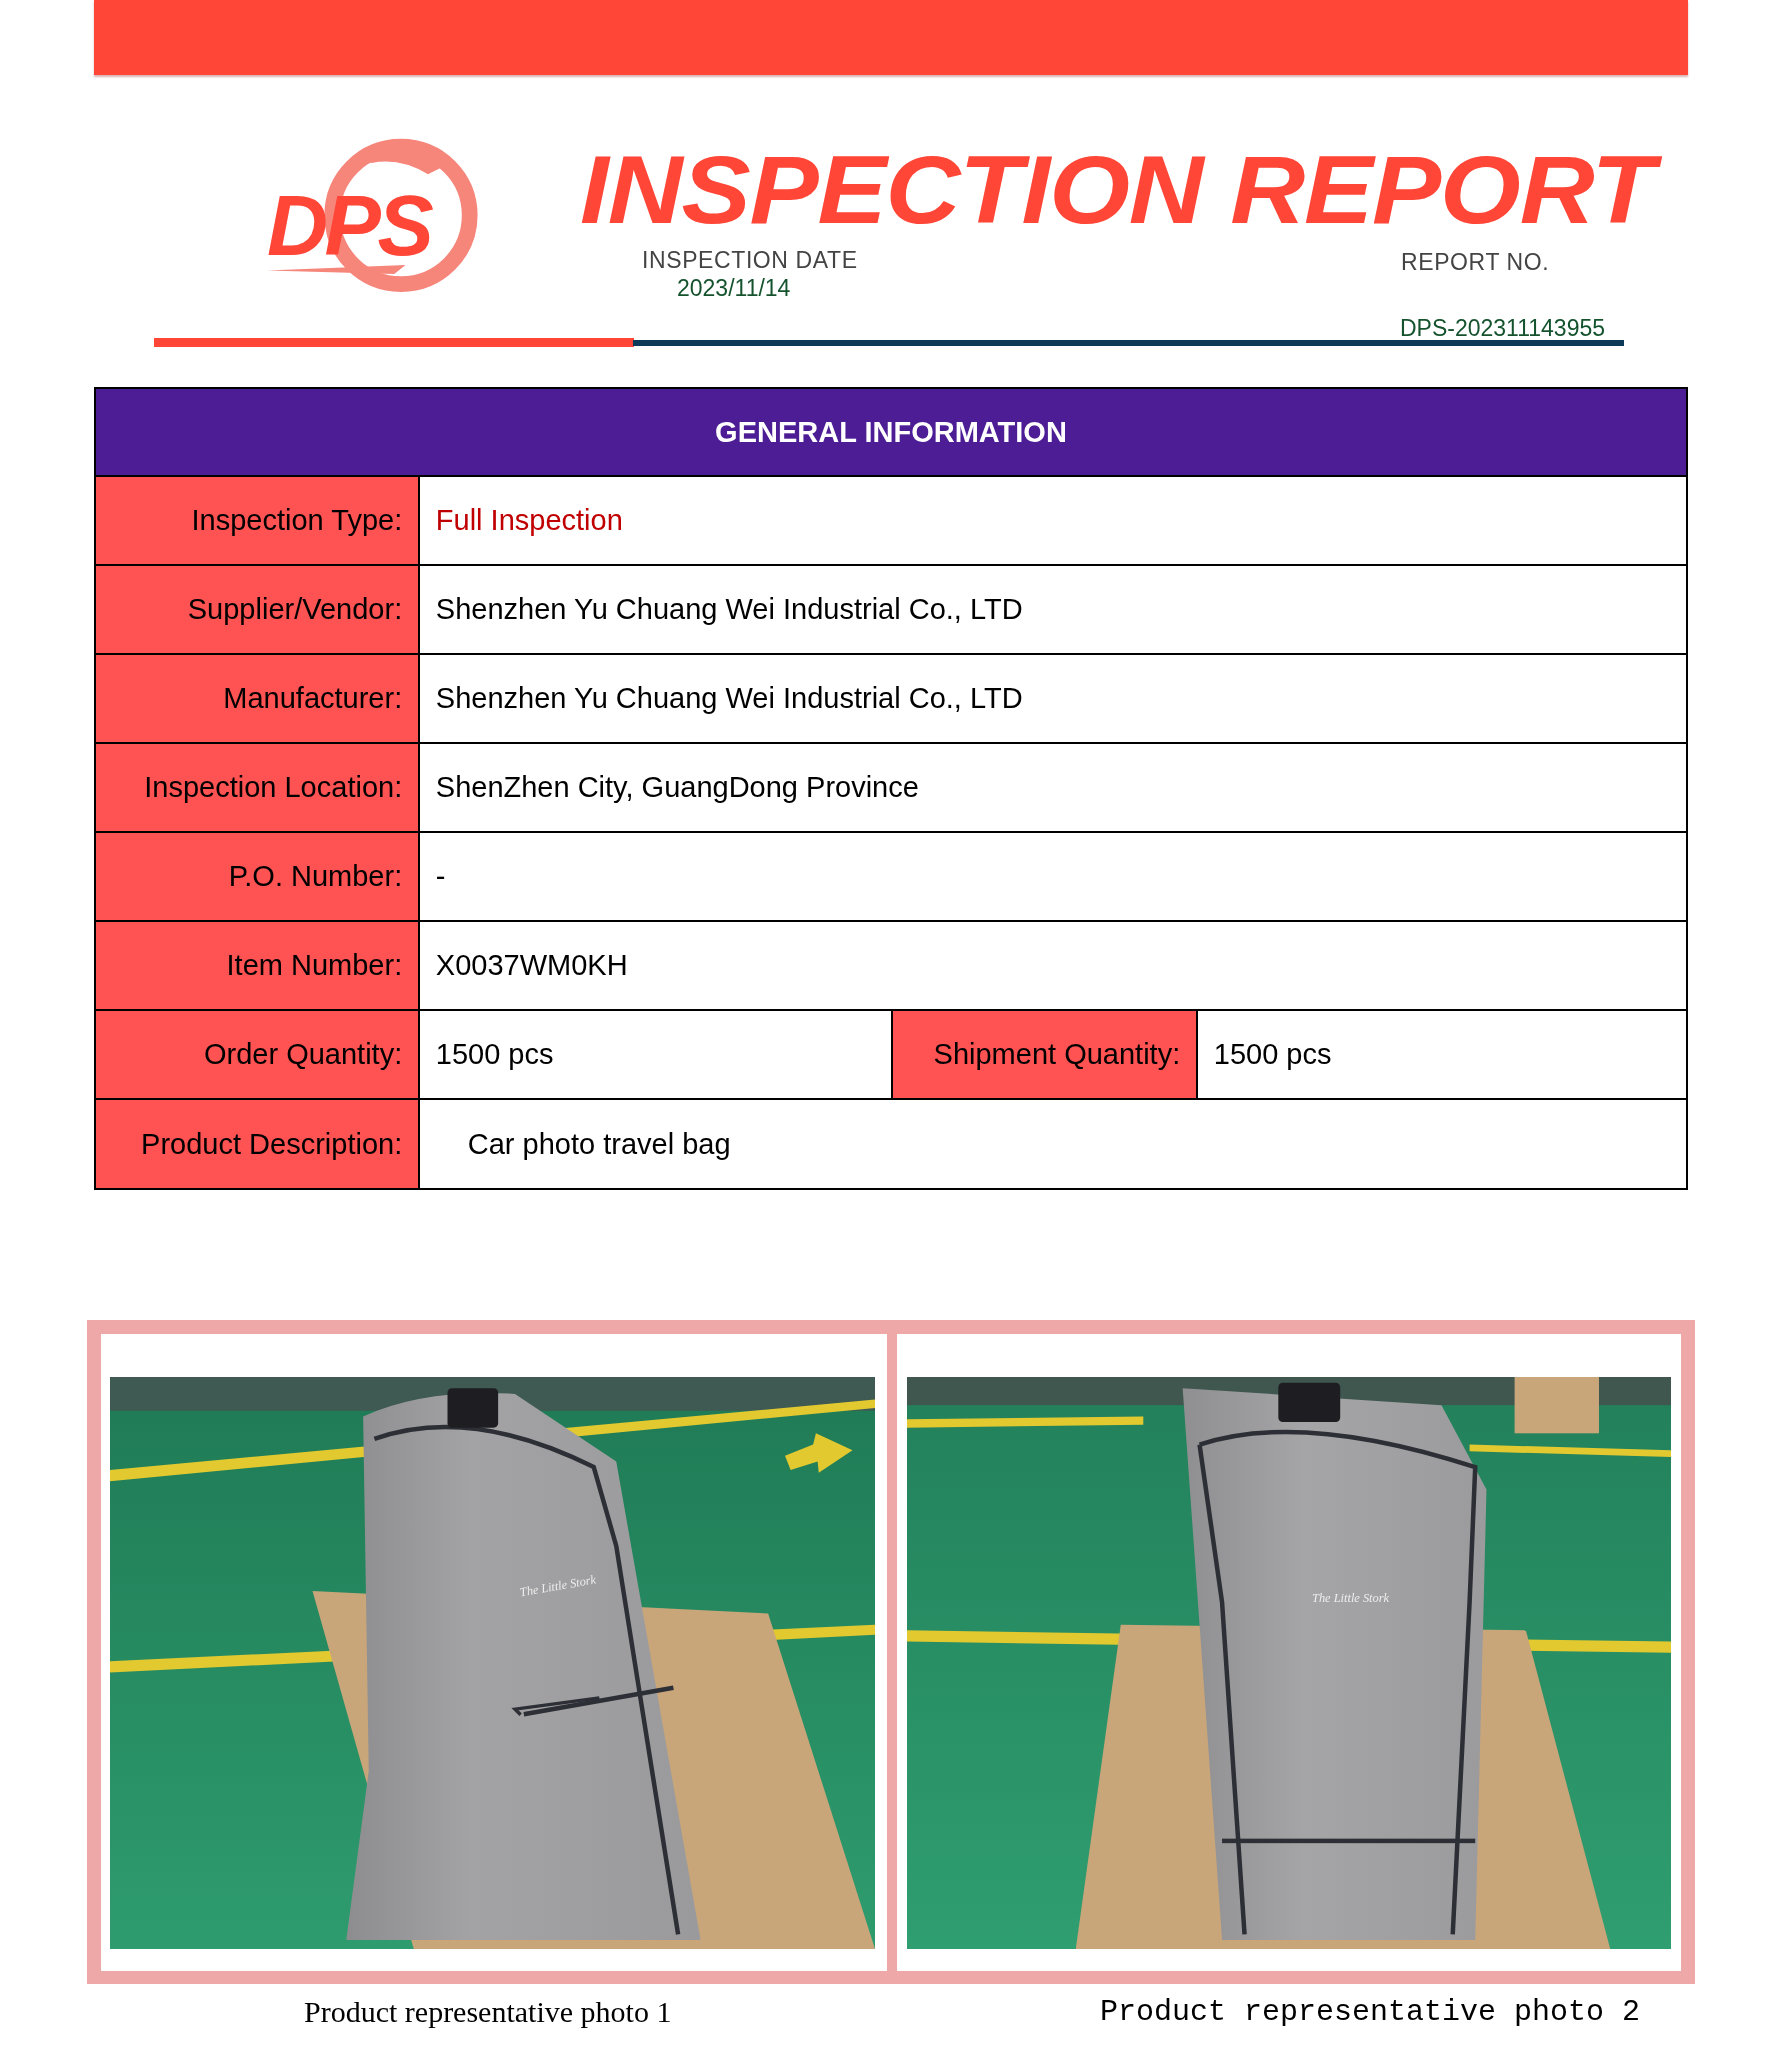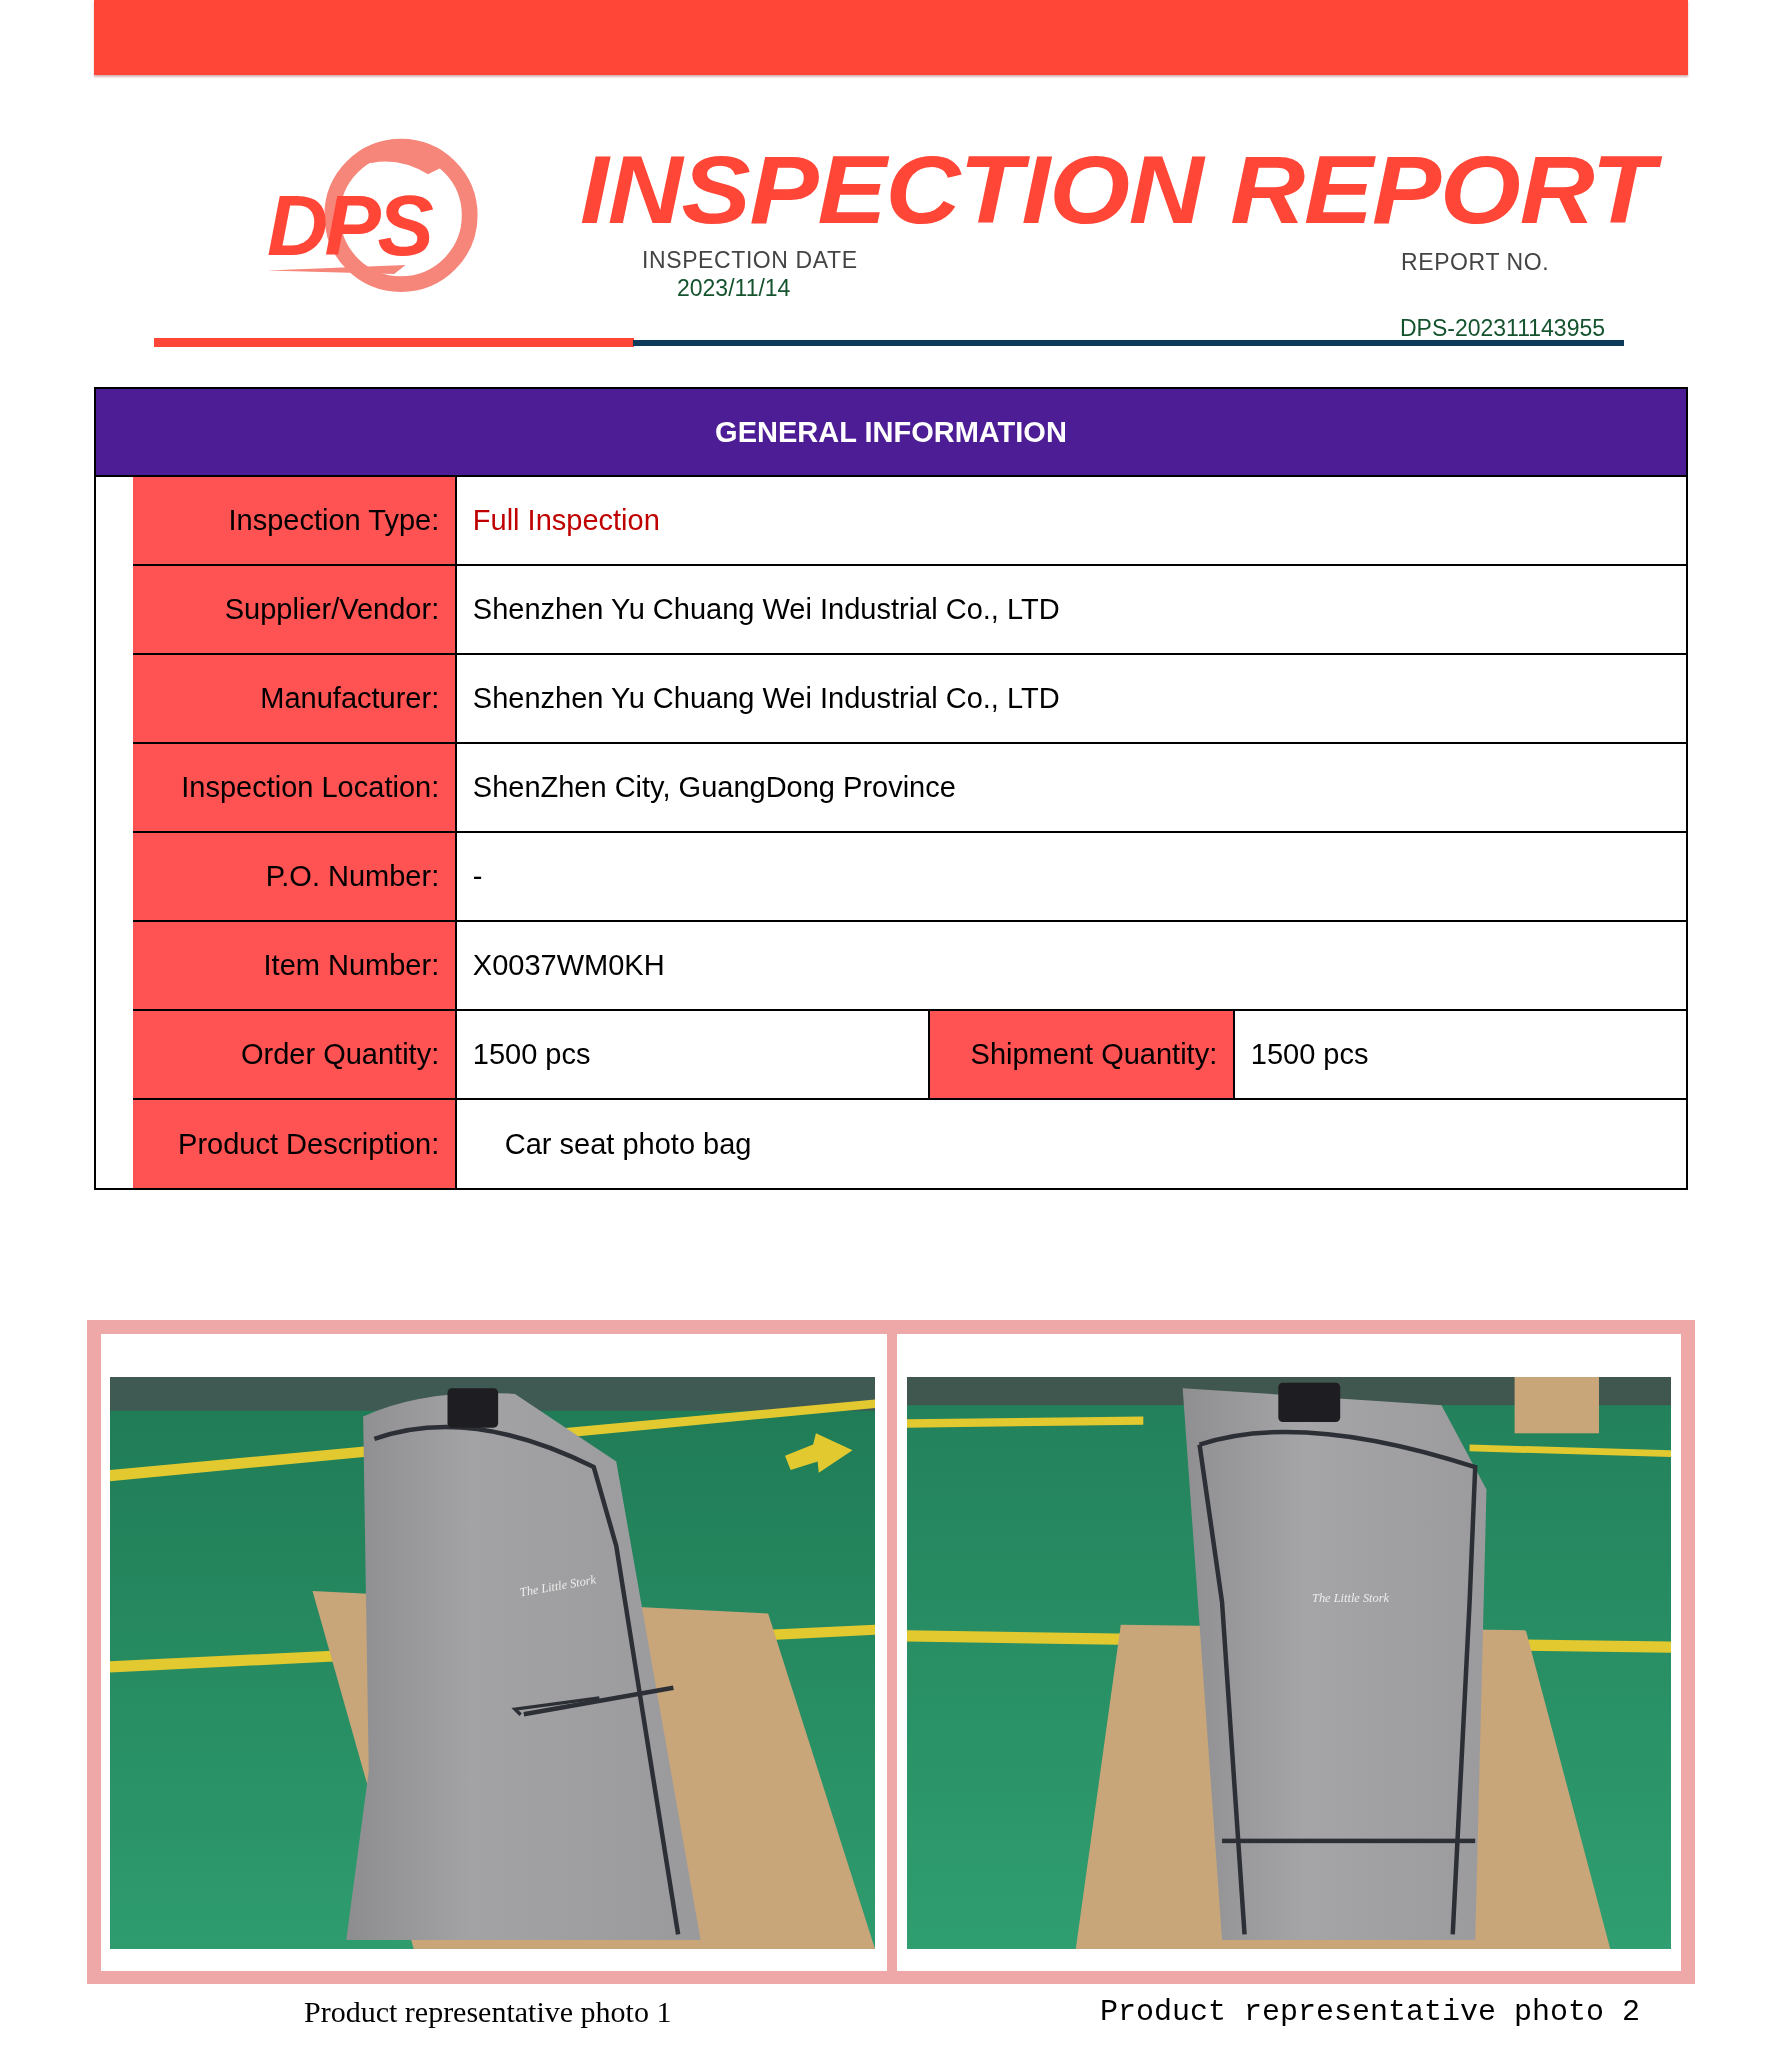--- a/index.html
+++ b/index.html
@@ -8,21 +8,21 @@
   .top-bar { left:94px; top:0; width:1594px; height:75px; background:#FF4637; box-shadow:0 1.7px 1.7px rgba(150,40,40,0.35); }
   .logo { left:259px; top:132px; width:231px; height:169px; }
   .title { left:580px; top:141px; font-size:97px; font-weight:bold; font-style:italic; color:#FF4637; letter-spacing:-1.1px; line-height:1; white-space:nowrap; transform:scaleX(1.07); transform-origin:left top; }
   .meta-label { font-size:23px; color:#444; letter-spacing:0.6px; white-space:nowrap; }
   .meta-value { font-size:23px; color:#14532d; white-space:nowrap; }
   .divider-red { left:154px; top:338px; width:480px; height:9px; background:#FF4637; }
   .divider-navy { left:633px; top:340px; width:991px; height:5.6px; background:#0E3A5A; }
 
   .table { left:94px; top:387px; width:1594px; border:2.8px solid #000; box-sizing:border-box; }
   .table-head { height:86px; background:#4c1d95; border-bottom:2.8px solid #000; display:flex; align-items:center; justify-content:center; color:#fff; font-weight:bold; font-size:29px; }
-  .row { display:flex; height:87px; border-bottom:2.8px solid #000;margin-left:37px; }
+  .row { display:flex; height:87px; border-bottom:2.8px solid #000; }
   .row:last-child { border-bottom:none; height:88px;gap:32px; }
   .lbl { background:#FF5252; color:#000; font-size:29px; display:flex; align-items:center; justify-content:flex-end; padding-right:15.8px; box-sizing:border-box; border-right:2.8px solid #000; white-space:nowrap; }
   .val { color:#000; font-size:29px; display:flex; align-items:center; padding-left:15.8px; box-sizing:border-box; white-space:nowrap; }
   .lbl.c1 { width:324px; }
   .val.full { flex:1; }
   .val.half { width:473px; border-right:2.8px solid #000; }
   .lbl.c2 { width:305px; }
   .val.rest { flex:1; }
   .val.red { color:#C00000; }
 
@@ -89,21 +89,21 @@
     <div class="val full">X0037WM0KH</div>
   </div>
   <div class="row">
     <div class="lbl c1">Order Quantity:</div>
     <div class="val half">1500 pcs</div>
     <div class="lbl c2">Shipment Quantity:</div>
     <div class="val rest">1500 pcs</div>
   </div>
   <div class="row">
     <div class="lbl c1">Product Description:</div>
-    <div class="val full">Car seat photo bag</div>
+    <div class="val full">Car photo travel bag</div>
   </div>
 </div>
 
 <div class="abs photo-frame">
   <div class="photo-cell p1">
     <div class="photo">
       <svg width="765" height="572" viewBox="0 0 1360 1016" preserveAspectRatio="none">
         <defs>
           <linearGradient id="floor1" x1="0" y1="0" x2="0" y2="1">
             <stop offset="0" stop-color="#1F7A55"></stop>

